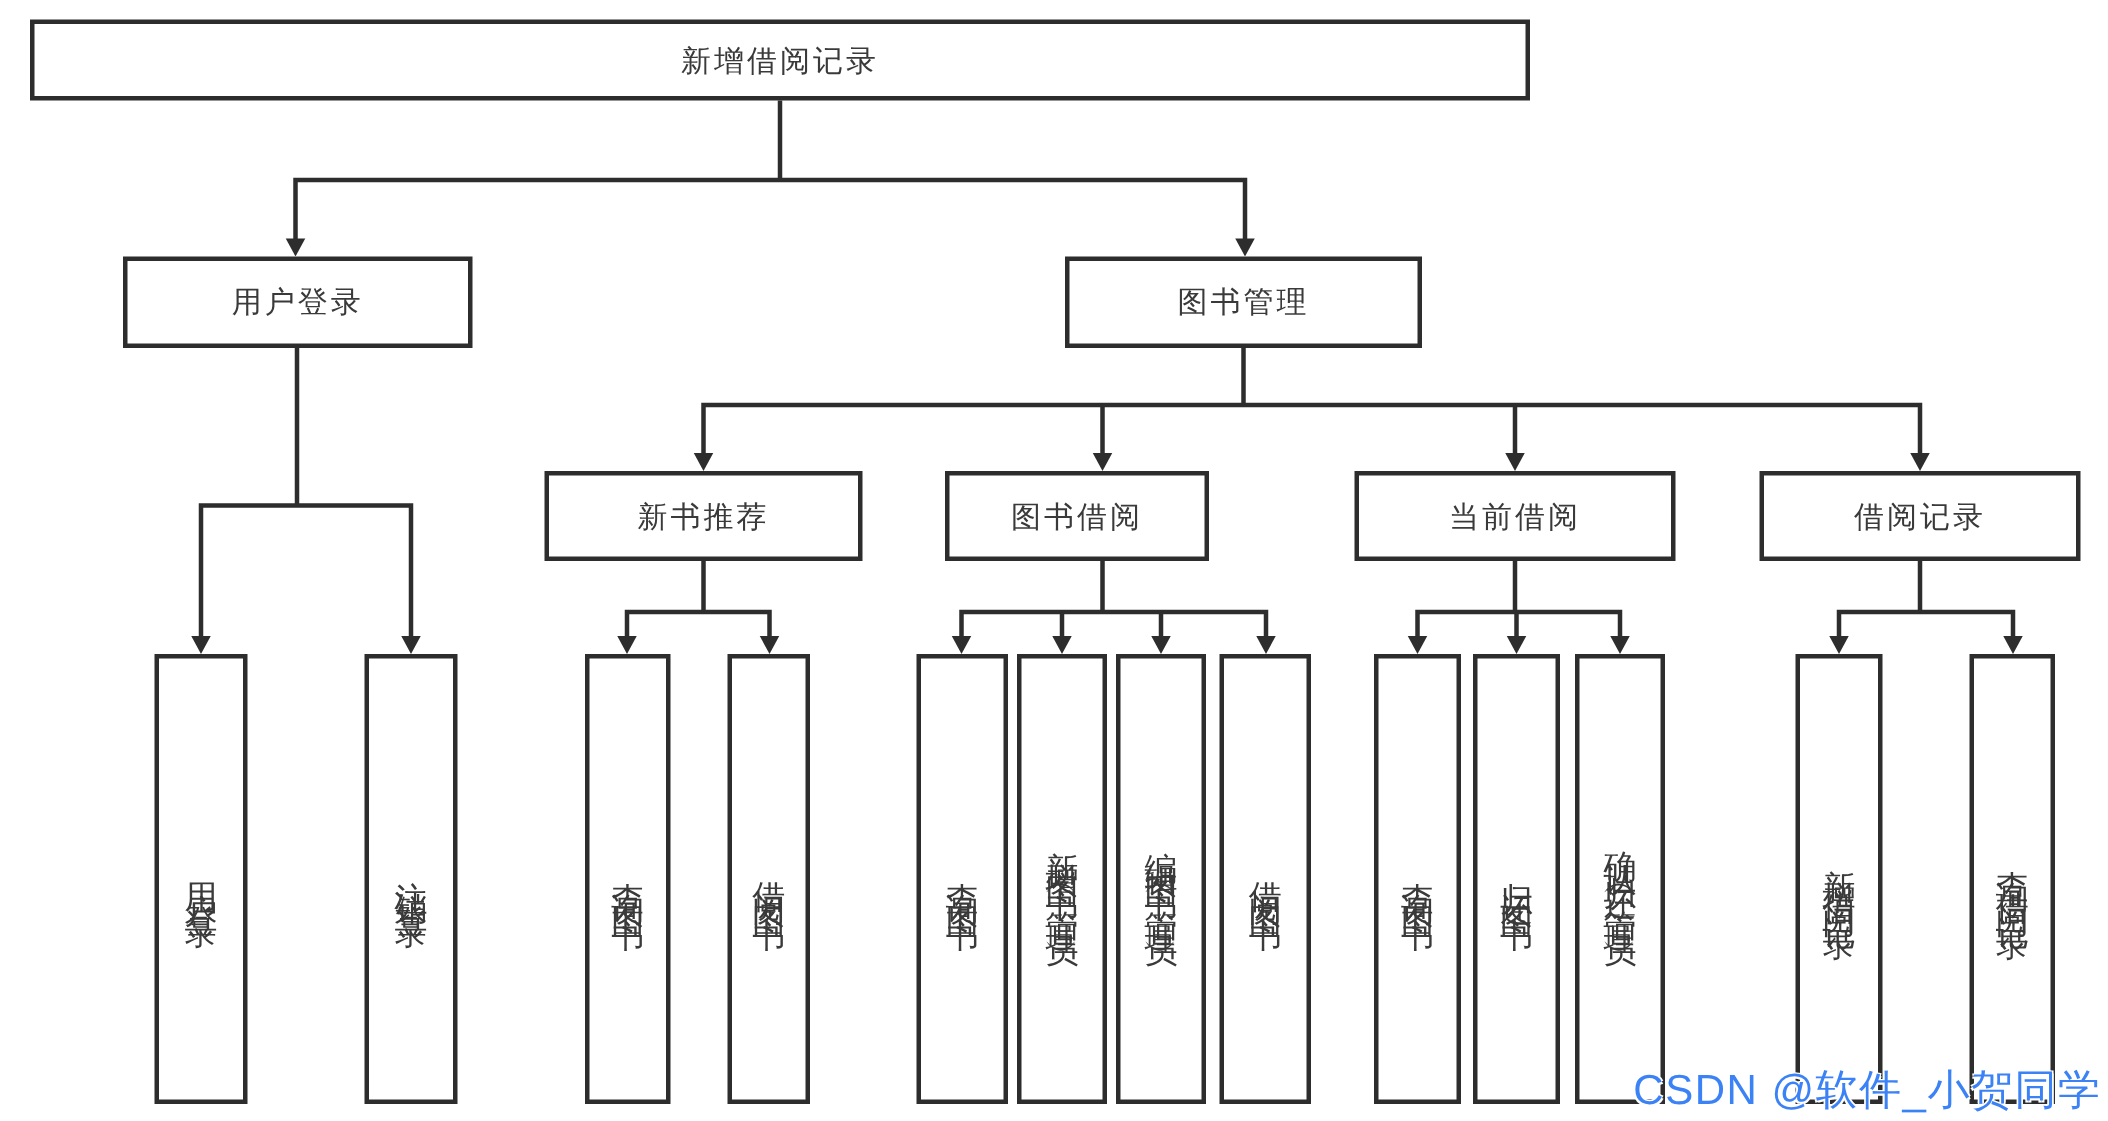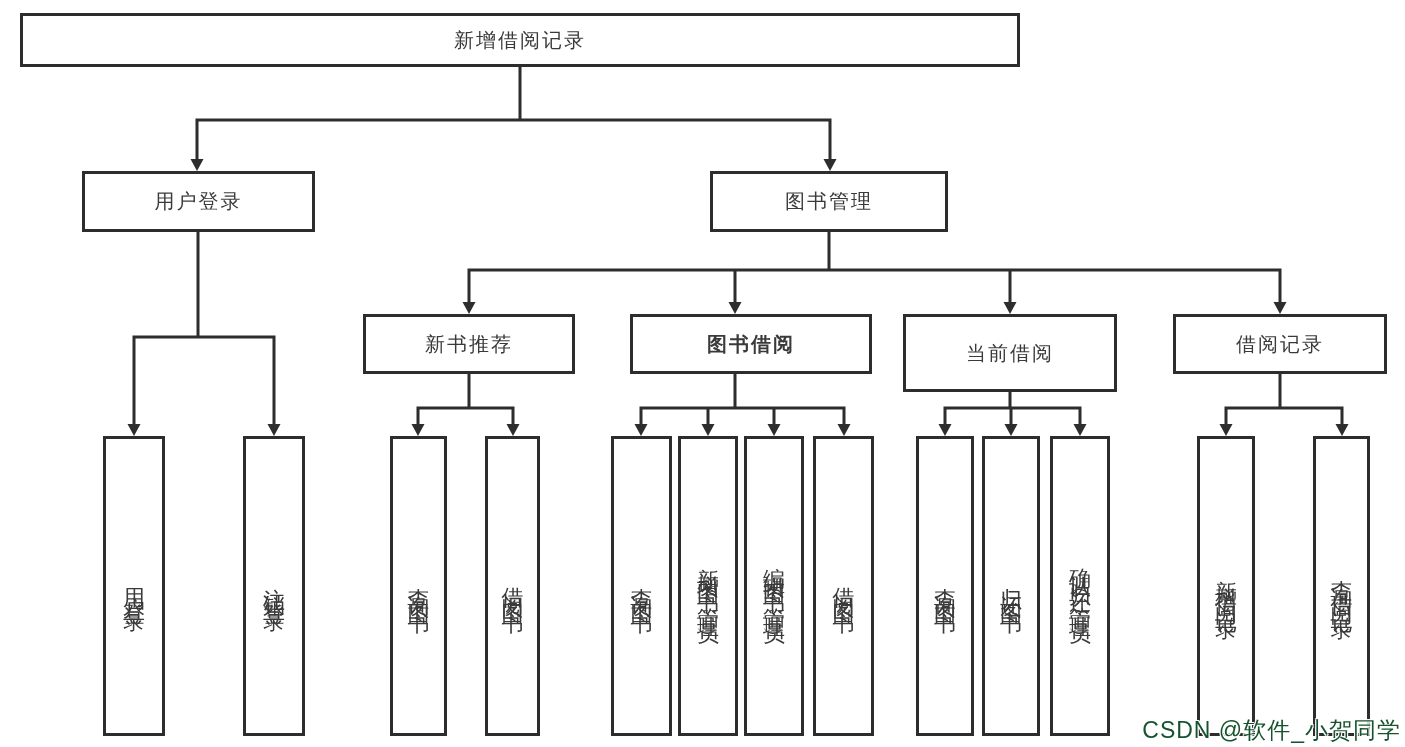--- a/index.html
+++ b/index.html
@@ -16,34 +16,34 @@
   .v{letter-spacing:0;}
   .v .vtext{
     writing-mode:vertical-rl;text-orientation:mixed;line-height:1;
     font-size:22px;letter-spacing:8px;max-height:292px;color:#3a3a3a;
   }
   
   .n-root{left:20px;top:13px;width:1000px;height:54px;}
   .n-login{left:82px;top:171px;width:233px;height:61px;}
   .n-mgmt{left:710px;top:171px;width:238px;height:61px;}
   .n-new{left:363px;top:314px;width:212px;height:60px;}
-  .n-borrow{left:630px;top:314px;width:242px;height:60px;font-weight:bold;}
-  .n-current{left:903px;top:314px;width:214px;height:78px;}
+  .n-borrow{left:630px;top:314px;width:176px;height:60px;}
+  .n-current{left:903px;top:314px;width:214px;height:60px;}
   .n-record{left:1173px;top:314px;width:214px;height:60px;}
   
   .leaf{top:436px;height:300px;}
   .l0{left:103px;width:62px;}  .l1{left:243px;width:62px;}
   .l2{left:390px;width:57px;}  .l3{left:485px;width:55px;}
   .l4{left:611px;width:61px;}  .l5{left:678px;width:60px;}
   .l6{left:744px;width:60px;}  .l7{left:813px;width:61px;}
   .l8{left:916px;width:58px;}  .l9{left:982px;width:58px;}
   .l10{left:1050px;width:60px;}
   .l11{left:1197px;width:58px;} .l12{left:1313px;width:57px;}
   #watermark{
-    position:absolute;right:4px;bottom:1px;font-size:23px;color:#14532d;
+    position:absolute;right:4px;bottom:1px;font-size:28px;color:#3b82f6;
     letter-spacing:1px;text-shadow:1px 1px 0 #ffffff,-1px -1px 0 #ffffff,1px -1px 0 #ffffff,-1px 1px 0 #ffffff;margin-left:41px;
   }
 </style>
 </head>
 <body>
 
 <div id="canvas">
 
   <svg id="connectors" viewBox="0 0 1405 747" xmlns="http://www.w3.org/2000/svg" aria-hidden="true">
     <g stroke="#2d2d2d" stroke-width="3" fill="none" stroke-linecap="square">

